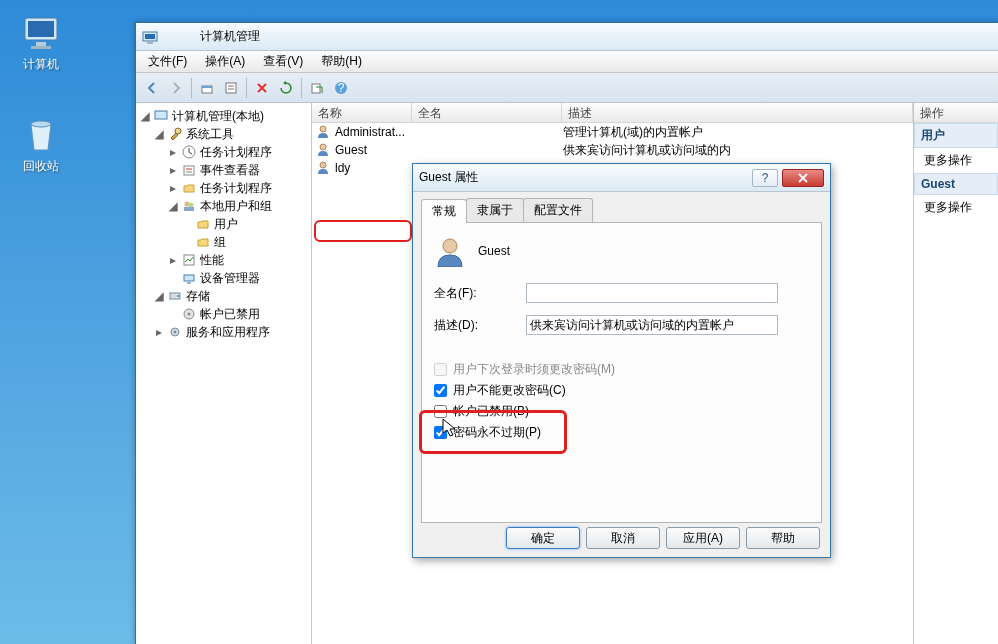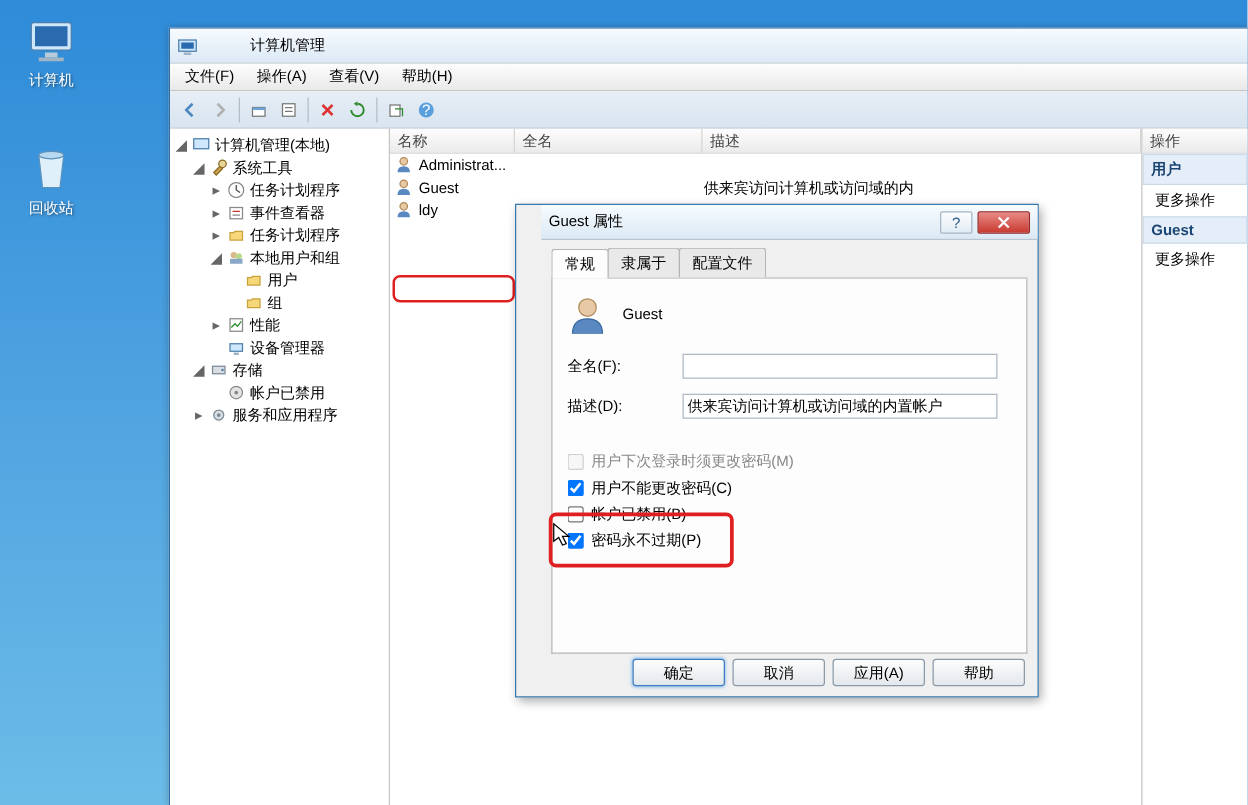--- a/index.html
+++ b/index.html
@@ -32,21 +32,21 @@
   .listrow { display:flex; height:18px; align-items:center;}
   .listrow .cico{width:16px;height:16px;margin:0 3px 0 4px;}
   .listrow .cname{width:78px;}.listrow .cfull{width:150px;}.listrow .cdesc{flex:1;}
   .actpane { width:84px; background:#fff; }
   .actpane .ahdr{ height:20px; background:linear-gradient(to bottom,#fdfdfd,#eaeaea); border-bottom:1px solid #d6d6d6; padding:2px 6px; color:#444;}
   .actpane .asec{ background:#e5eef8; border:1px solid #cbdae9; margin:0; padding:3px 6px; color:#1b4572; font-weight:bold;}
   .actpane .alnk{ padding:4px 10px; color:#000; cursor:pointer;}
   .hl-red { border:2px solid #e02020; border-radius:6px; position:absolute; pointer-events:none; }
   .hl1 { left:178px; top:197px; width:98px; height:22px; }
   
-  .dlg { position:absolute; left:412px; top:163px; width:419px; height:395px; background:#f0f0f0; border:1px solid #3978ac; box-shadow:2px 3px 8px rgba(0,0,0,.35);padding-left:20px;}
+  .dlg { position:absolute; left:412px; top:163px; width:419px; height:395px; background:#f0f0f0; border:1px solid #3978ac; box-shadow:2px 3px 8px rgba(0,0,0,.35);}
   .dlg-title{height:28px;background:linear-gradient(to bottom,#f7fbfe,#dbe9f5);display:flex;align-items:center;padding:0 6px;border-bottom:1px solid #b9c6d1;}
   .dlg-title .dt{flex:1;}
   .dlg-title .help{width:26px;height:18px;border:1px solid #a7b6c4;background:linear-gradient(#fcfdfe,#e2ecf5);border-radius:2px;margin-right:4px;display:flex;align-items:center;justify-content:center;cursor:pointer;color:#2a5a87;}
   .dlg-title .close{width:42px;height:18px;background:linear-gradient(#e98a86,#c83b31);border:1px solid #922;border-radius:2px;display:flex;align-items:center;justify-content:center;cursor:pointer;color:#fff;}
   .dlg-body{padding:6px 8px 8px;}
   .tabs{display:flex;border-bottom:1px solid #b5b5b5;}
   .tab{padding:3px 10px;border:1px solid #b5b5b5;border-bottom:none;background:#e9e9e9;margin-right:-1px;cursor:pointer;border-radius:3px 3px 0 0;}
   .tab.active{background:#fdfdfd;position:relative;top:1px;}
   .tabpage{background:#fdfdfd;border:1px solid #b5b5b5;border-top:none;padding:12px 12px 8px;height:300px;position:relative;}
   .userhdr{display:flex;align-items:center;gap:12px;margin-bottom:16px;}
@@ -299,20 +299,21 @@
         <div id="listrows">
             <div class="listrow">
               <div class="cico">
                 <svg width="14" height="14">
                   <circle cx="7" cy="5" r="3" fill="#e7c9a6" stroke="#b08a5a"></circle>
                   <path d="M2 14 Q2 9 7 9 Q12 9 12 14 Z" fill="#5a88c0"></path>
                 </svg>
               </div>
               <div class="cname">Administrat...</div>
               <div class="cfull"></div>
+              <div class="cdesc">管理计算机(域)的内置帐户</div>
             </div>
             <div class="listrow">
               <div class="cico">
                 <svg width="14" height="14">
                   <circle cx="7" cy="5" r="3" fill="#e7c9a6" stroke="#b08a5a"></circle>
                   <path d="M2 14 Q2 9 7 9 Q12 9 12 14 Z" fill="#5a88c0"></path>
                 </svg>
               </div>
               <div class="cname">Guest</div>
               <div class="cfull"></div>

